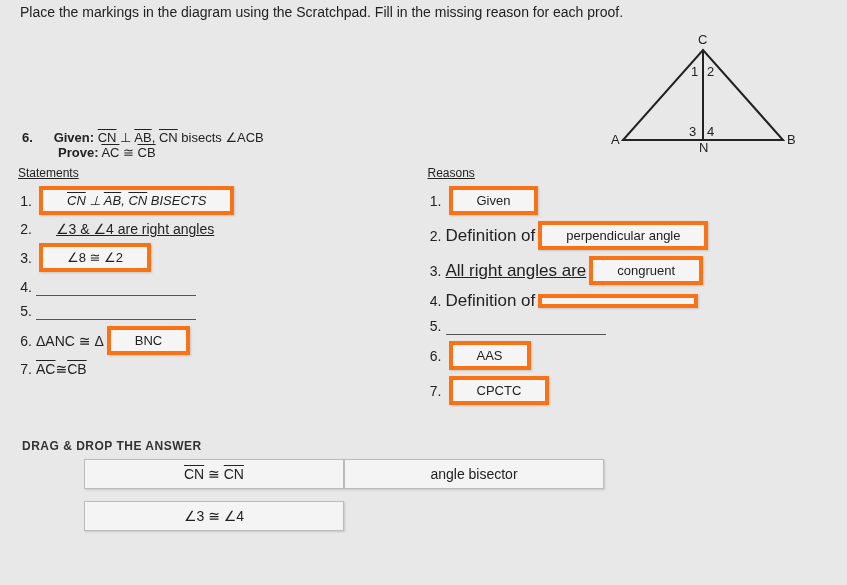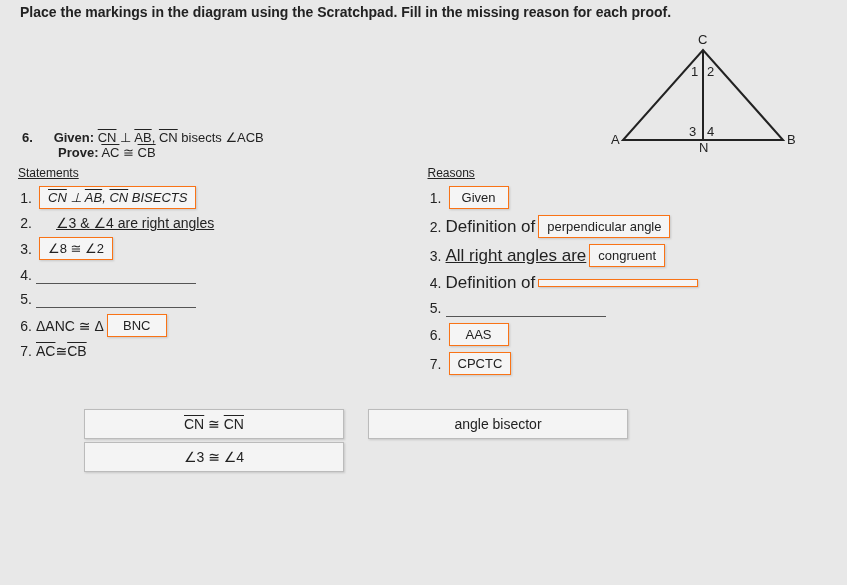--- a/index.html
+++ b/index.html
@@ -1,38 +1,38 @@
 <!DOCTYPE html>
 <html><head>
 <meta charset="utf-8">
 <style>
 * { margin:0; padding:0; box-sizing:border-box; }
 body { font-family: Arial, sans-serif; background:#d8d8d8; width:847px; height:585px; overflow:hidden; color:#222; }
 .page { background:#e8e8e8; padding:0 14px 8px 14px; position:relative; height:100%; }
-.instr { font-size:14px; font-weight:bold; padding:4px 0 20px 6px; color:#222; }
+.instr { font-size:14px; font-weight:normal; padding:4px 0 20px 6px; color:#222; }
 .topgrid { display:flex; align-items:flex-end; }
 .problem { flex:0 0 420px; font-size:13px; padding-left:8px; }
 .problem .pno { font-weight:bold; display:inline-block; width:28px; }
 .problem .gp { display:inline-block; }
 .ov { text-decoration:overline; }
 .tri { flex:1; position:relative; height:120px; }
 .triwrap { position:absolute; right:30px; top:0; }
 .triwrap svg { display:block; }
 .label { font-size:13px; position:absolute; }
 .cols { display:flex; margin-top:6px; }
 .col { flex:0 0 50%; padding-right:12px; }
 .head { font-size:12px; text-decoration:underline; margin-bottom:4px; margin-left:4px; }
 .row { display:flex; align-items:center; font-size:14px; margin:6px 0; }
 .num { width:22px; text-align:right; padding-right:4px; }
-.slot { display:inline-block; border:1px solid #f97316; background:#f5f5f5; padding:3px 8px; margin:0 3px; min-width:60px; text-align:center; font-size:13px; box-shadow:1px 1px 2px rgba(0,0,0,0.15); }
+.slot { display:inline-block; border:4px solid #f97316; background:#f5f5f5; padding:3px 24px; margin:0 3px; min-width:60px; text-align:right; font-size:13px; box-shadow:1px 1px 2px rgba(0,0,0,0.15); }
 .blank { display:inline-block; border-bottom:1px solid #555; min-width:160px; height:18px; }
 .rtxt { font-size:17px; }
 .dd { margin-top:28px; }
 .ddhead { font-size:12px; font-weight:bold; letter-spacing:0.5px; color:#333; margin-bottom:6px; margin-left:8px; }
-.tilegrid { display:flex; gap:24px; margin-bottom:3px; margin-left:70px; }
+.tilegrid { display:flex; margin-bottom:12px; margin-left:70px; }
 .tile { border:1px solid #bbb; background:#f4f4f4; padding:6px 0; width:260px; text-align:center; font-size:14px; box-shadow:1px 1px 2px rgba(0,0,0,0.15); }
 </style>
 </head>
 <body>
 
 <div class="page">
 
   <div class="instr">Place the markings in the diagram using the Scratchpad. Fill in the missing reason for each proof.</div>
 
   <div class="topgrid">
@@ -153,20 +153,21 @@
       </div>
 
       <div class="row">
         <span class="num">7.</span>
         <span class="slot">CPCTC</span>
       </div>
     </div>
   </div>
 
   <div class="dd">
+    <div class="ddhead">DRAG &amp; DROP THE ANSWER</div>
     <div class="tilegrid">
       <div class="tile">
         <span class="ov">CN</span><span> ≅ </span><span class="ov">CN</span>
       </div>
       <div class="tile">angle bisector</div>
     </div>
     <div class="tilegrid">
       <div class="tile">∠3 ≅ ∠4</div>
     </div>
   </div>

